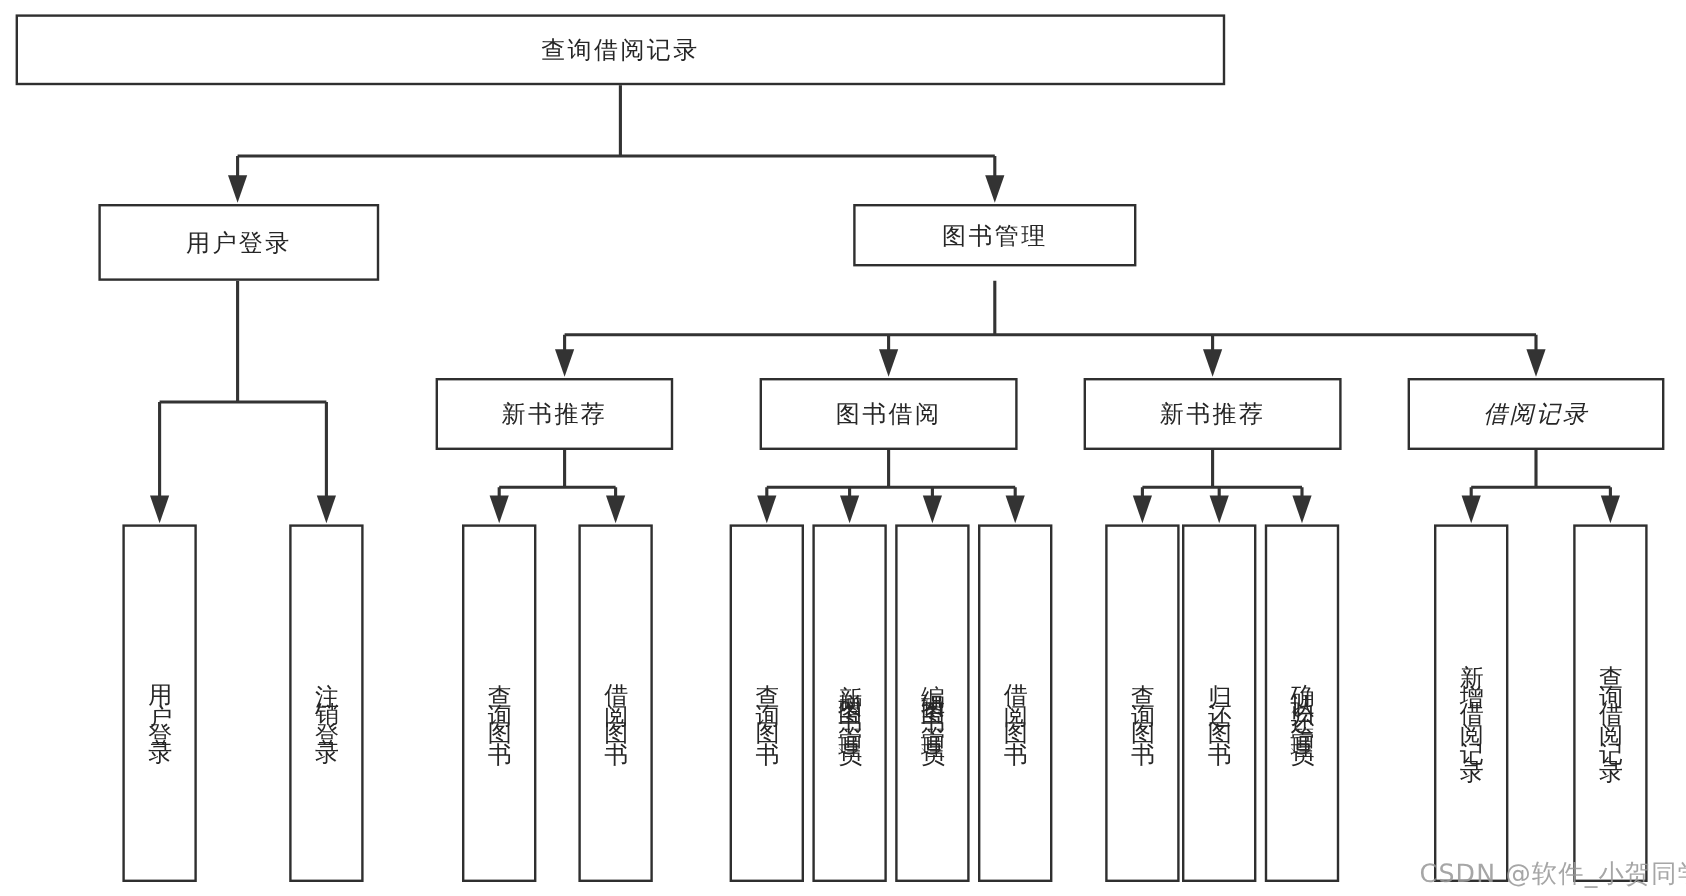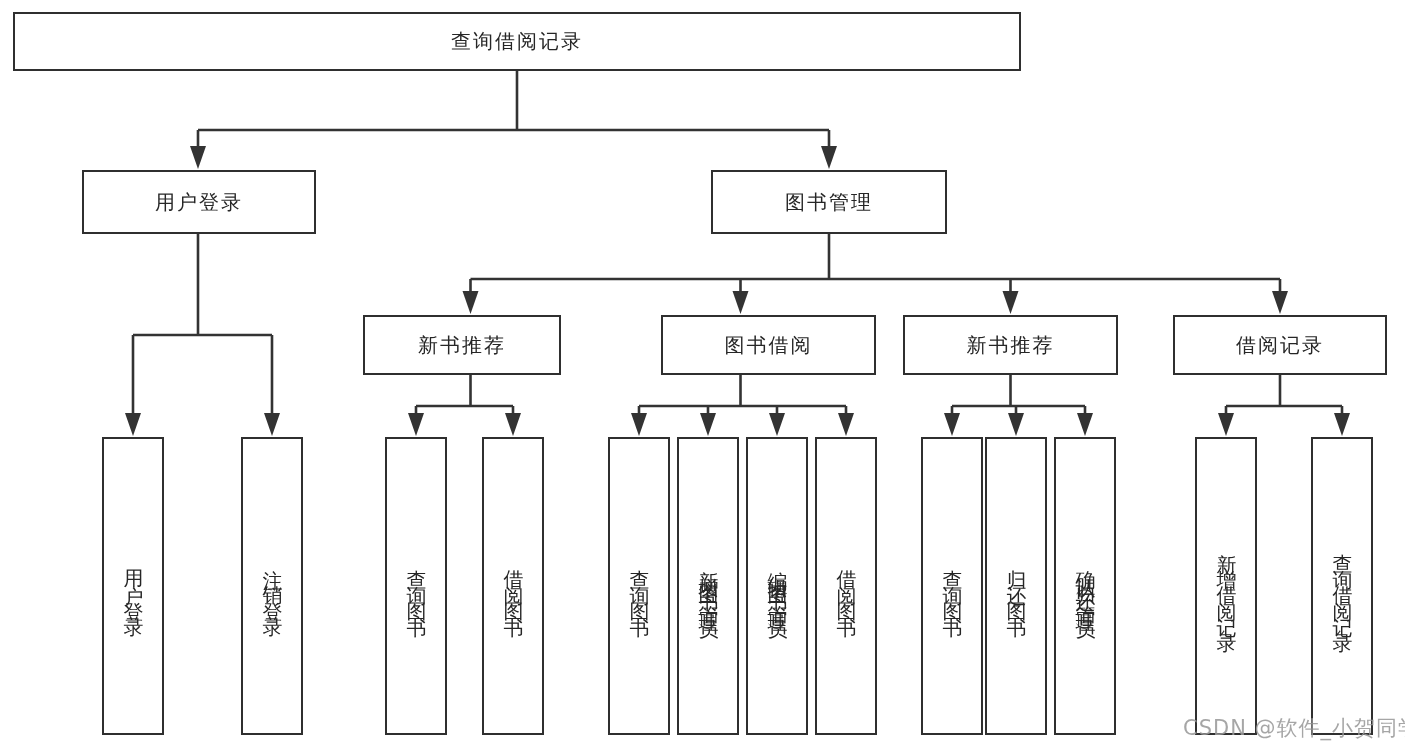--- a/index.html
+++ b/index.html
@@ -14,25 +14,25 @@
   .box{
     position:absolute;box-sizing:border-box;
     background:var(--box-fill,#ffffff);
     border:2.5px solid var(--box-border,#2f2f2f);
     display:flex;align-items:center;justify-content:center;
     font-size:20px;letter-spacing:2px;color:var(--text,#262626);
     white-space:nowrap;
   }
   .box.root{left:13px;top:12px;width:1008px;height:59px;}
   .box.n-user-login{left:82px;top:170px;width:234px;height:64px;}
-  .box.n-book-mgmt{left:711px;top:170px;width:236px;height:64px;}
+  .box.n-book-mgmt{left:711px;top:170px;width:236px;height:52px;}
   .box.n-newbook{left:363px;top:315px;width:198px;height:60px;}
-  .box.n-borrow{left:633px;top:315px;width:215px;height:60px;margin-left:28px;}
+  .box.n-borrow{left:633px;top:315px;width:215px;height:60px;}
   .box.n-current{left:903px;top:315px;width:215px;height:60px;}
-  .box.n-records{left:1173px;top:315px;width:214px;height:60px;}
+  .box.n-records{left:1173px;top:315px;width:214px;height:60px;font-style:italic;}
   .leaf{
     position:absolute;box-sizing:border-box;top:437px;width:62px;height:298px;
     background:var(--box-fill,#ffffff);
     border:2.5px solid var(--box-border,#2f2f2f);
     writing-mode:vertical-rl;text-align:center;line-height:56px;
     font-size:20px;letter-spacing:16px;color:var(--text,#262626);
   }
   .leaf.long{letter-spacing:7px;}
   .lf1{left:102px;}  .lf2{left:241px;}
   .lf3{left:385px;}  .lf4{left:482px;}

